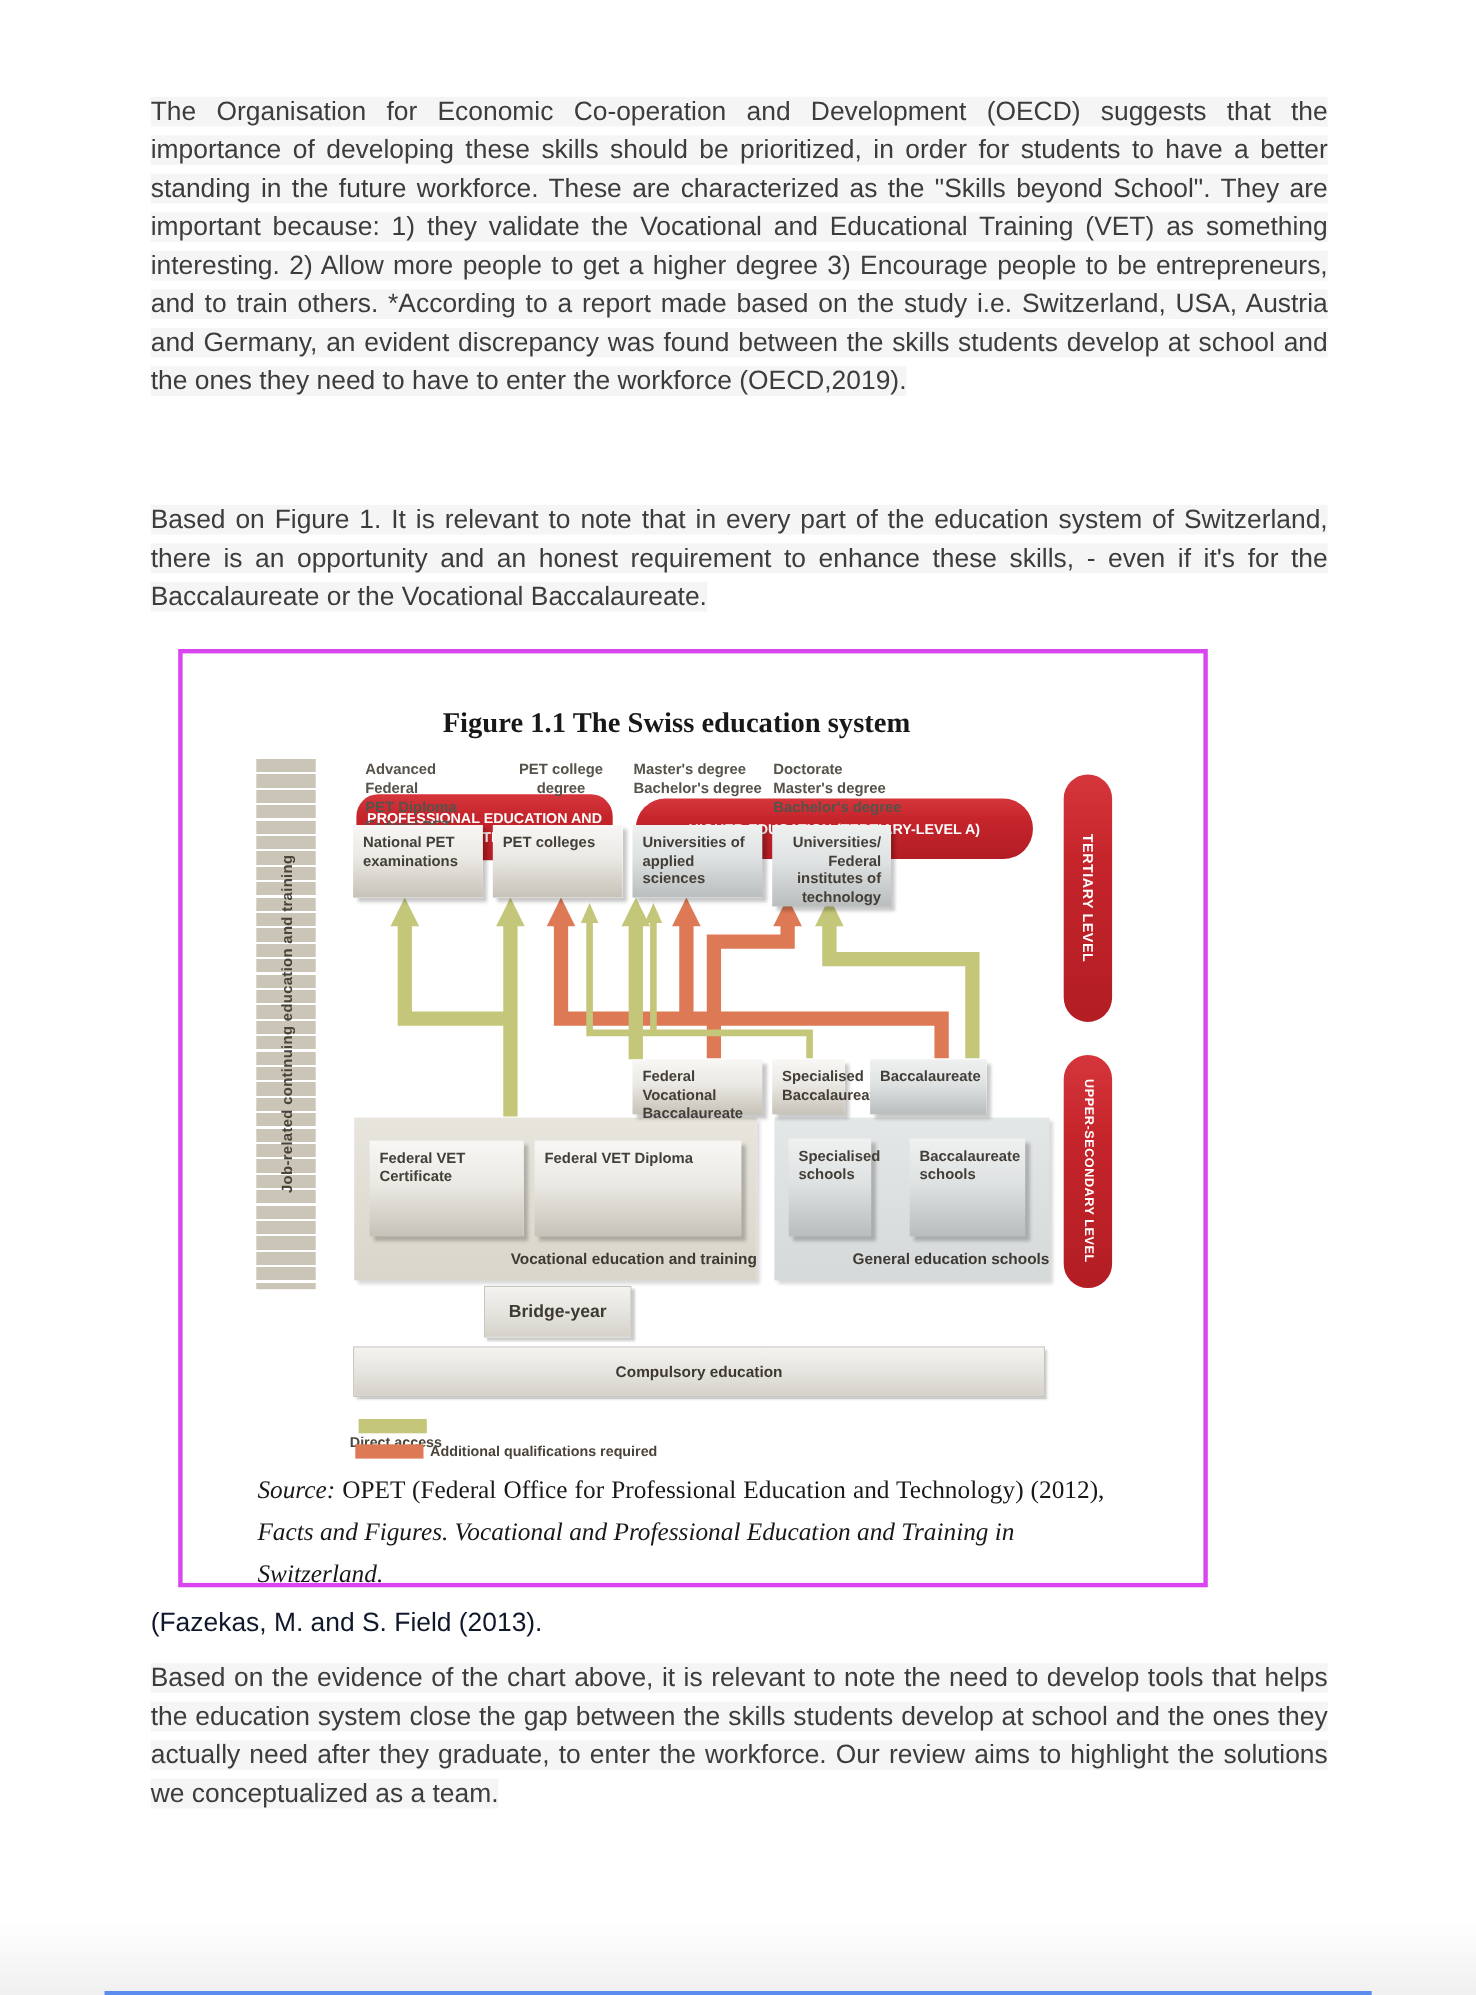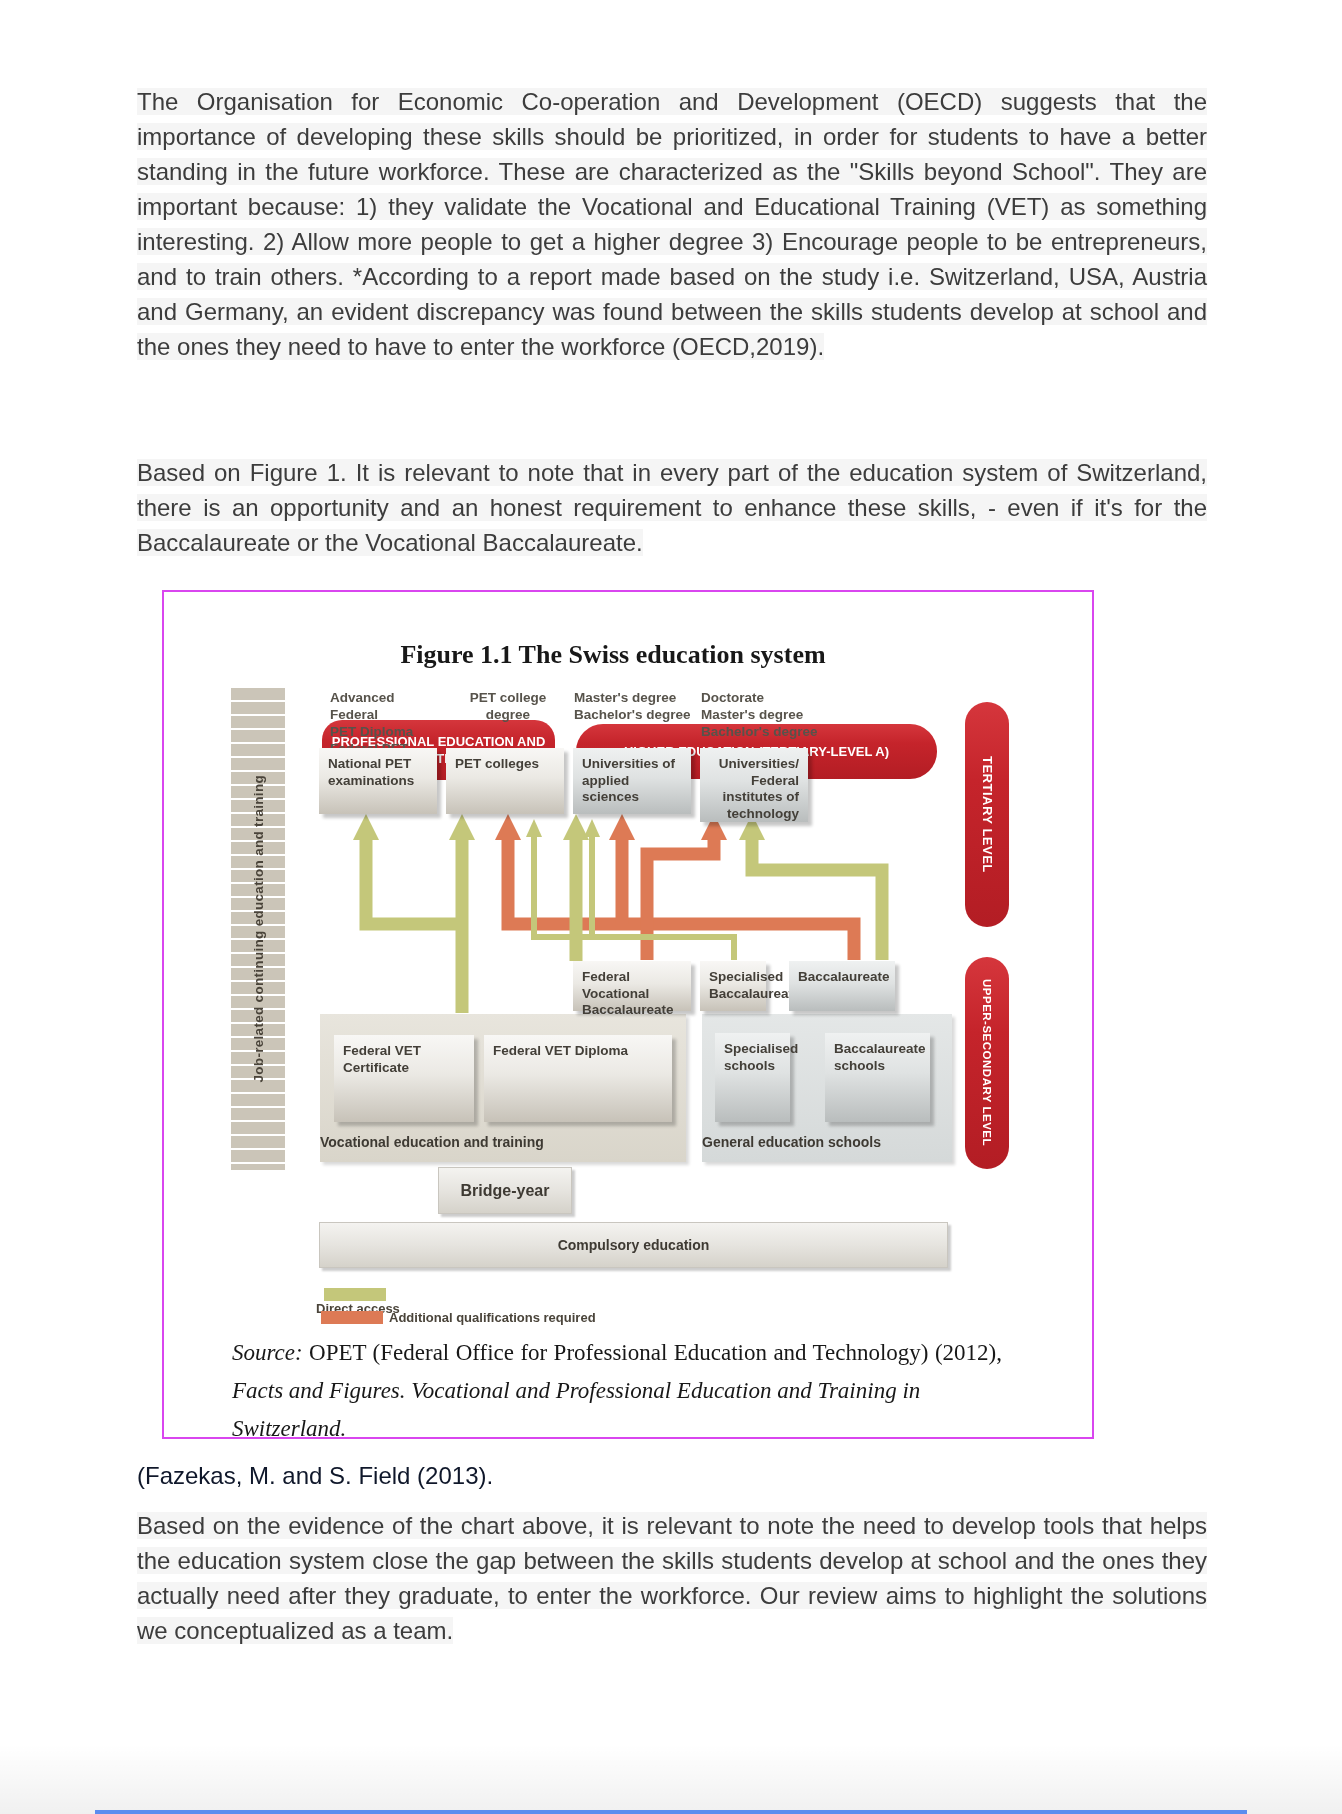--- a/index.html
+++ b/index.html
@@ -5,21 +5,21 @@
   html,body{margin:0;padding:0;background:#ffffff;}
   .page{position:relative;width:1342px;height:1814px;background:#ffffff;overflow:hidden;
         font-family:"Liberation Sans",sans-serif;}
   .para{position:absolute;left:137px;width:1070px;font-size:24px;line-height:35px;
         color:#3c3c3c;text-align:justify;}
   .hl{background:#f5f5f5;margin-top:45px;}
   .citation{position:absolute;left:137px;font-size:24px;color:#0f172a;}
 
   
   .figure{position:absolute;left:162px;top:590px;width:928px;height:845px;
-          border:2px solid #d946ef;background:#ffffff;}
+          border:4px solid #d946ef;background:#ffffff;}
   .fig-title{position:absolute;left:0;right:30px;top:48px;text-align:center;
              font-family:"Liberation Serif",serif;font-weight:bold;font-size:26px;color:#181818;}
 
   
   .pill{position:absolute;background:#c5242b;color:#ffffff;font-weight:bold;
         text-align:center;box-sizing:border-box;
         background:linear-gradient(180deg,#d5363c 0%,#c5242b 35%,#b31d24 100%);}
   .pill-a{left:158px;top:128px;width:233px;height:60px;border-radius:20px;
           font-size:13px;line-height:17px;padding-top:13px;}
   .pill-b{left:412px;top:132px;width:361px;height:55px;border-radius:27px;
@@ -47,21 +47,21 @@
         color:#433f38;font-weight:bold;font-size:13.5px;line-height:16.5px;}
   .gbox.cool{background:linear-gradient(180deg,#eff1f1 0%,#dfe2e2 45%,#b9bdbd 100%);}
 
   
   .container-box{position:absolute;box-sizing:border-box;box-shadow:3px 3px 3px rgba(0,0,0,0.15);}
   .voc{left:156px;top:422px;width:366px;height:148px;
        background:linear-gradient(180deg,#e8e5dd 0%,#d9d5ca 100%);}
   .gen{left:538px;top:422px;width:250px;height:148px;
        background:linear-gradient(180deg,#e4e7e7 0%,#d5d9d9 100%);}
   .container-label{position:absolute;font-weight:bold;font-size:14px;color:#3e3a33;
-                   text-align:left;width:100%;bottom:12px;left:0;}
+                   text-align:right;width:100%;bottom:12px;left:0;}
 
   .bar{position:absolute;box-sizing:border-box;text-align:center;font-weight:bold;
        color:#3e3a33;background:linear-gradient(180deg,#f4f3f0 0%,#e6e4df 50%,#d5d2ca 100%);
        border:1px solid #c9c6bf;box-shadow:3px 3px 2px rgba(0,0,0,0.2);}
 
   
   .legend-row{position:absolute;display:flex;align-items:center;}
   .swatch{width:62px;height:13px;margin-right:6px;}
   .legend-label{font-size:13px;font-weight:bold;color:#4a443a;}
 

